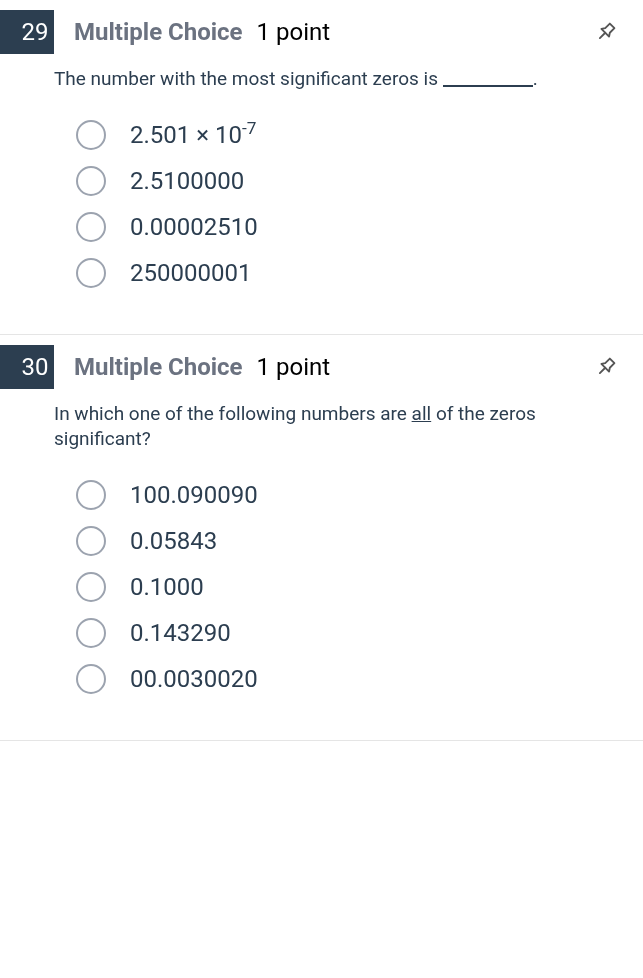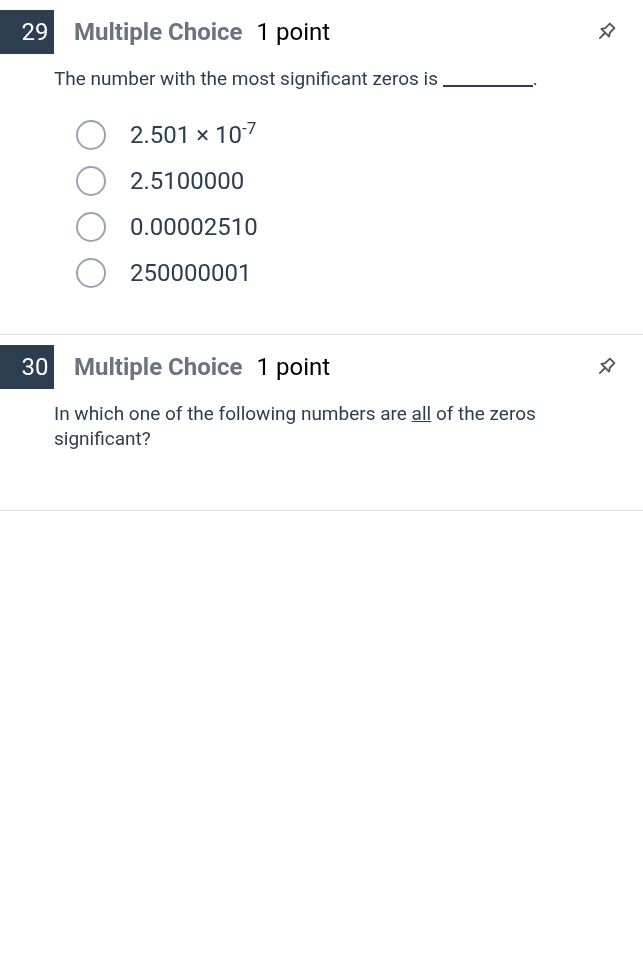--- a/index.html
+++ b/index.html
@@ -158,13 +158,35 @@
         <g transform="rotate(45 12 12)">
           <path d="M9 4 L15 4 L15 10 L17 13 L7 13 L9 10 Z"></path>
           <line x1="12" y1="13" x2="12" y2="20"></line>
         </g>
       </svg>
     </div>
   </div>
   <div class="question-text">
     <span>In which one of the following numbers are </span><span class="underlined">all</span><span> of the zeros significant?</span>
   </div>
+  <div class="options">
+    <div class="option">
+      <div class="radio-circle"></div>
+      <div class="option-text">100.090090</div>
+    </div>
+    <div class="option">
+      <div class="radio-circle"></div>
+      <div class="option-text">0.05843</div>
+    </div>
+    <div class="option">
+      <div class="radio-circle"></div>
+      <div class="option-text">0.1000</div>
+    </div>
+    <div class="option">
+      <div class="radio-circle"></div>
+      <div class="option-text">0.143290</div>
+    </div>
+    <div class="option">
+      <div class="radio-circle"></div>
+      <div class="option-text">00.0030020</div>
+    </div>
+  </div>
 </div>
 
 </body></html>

